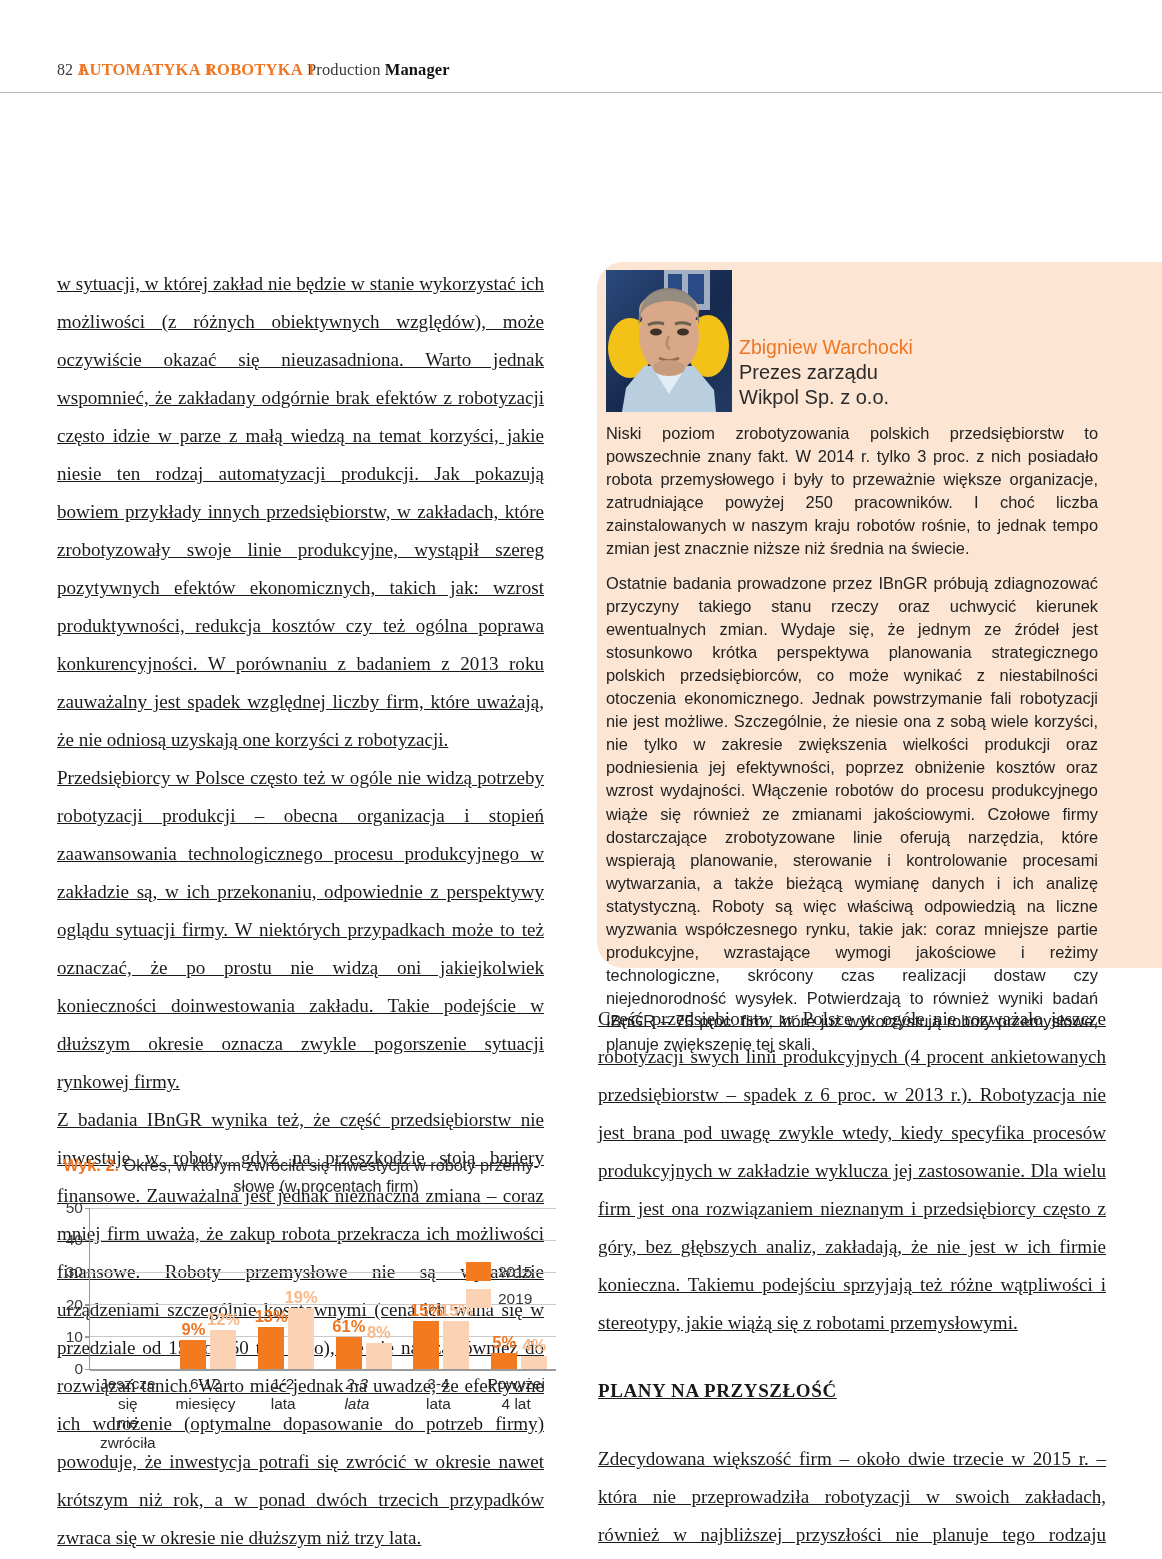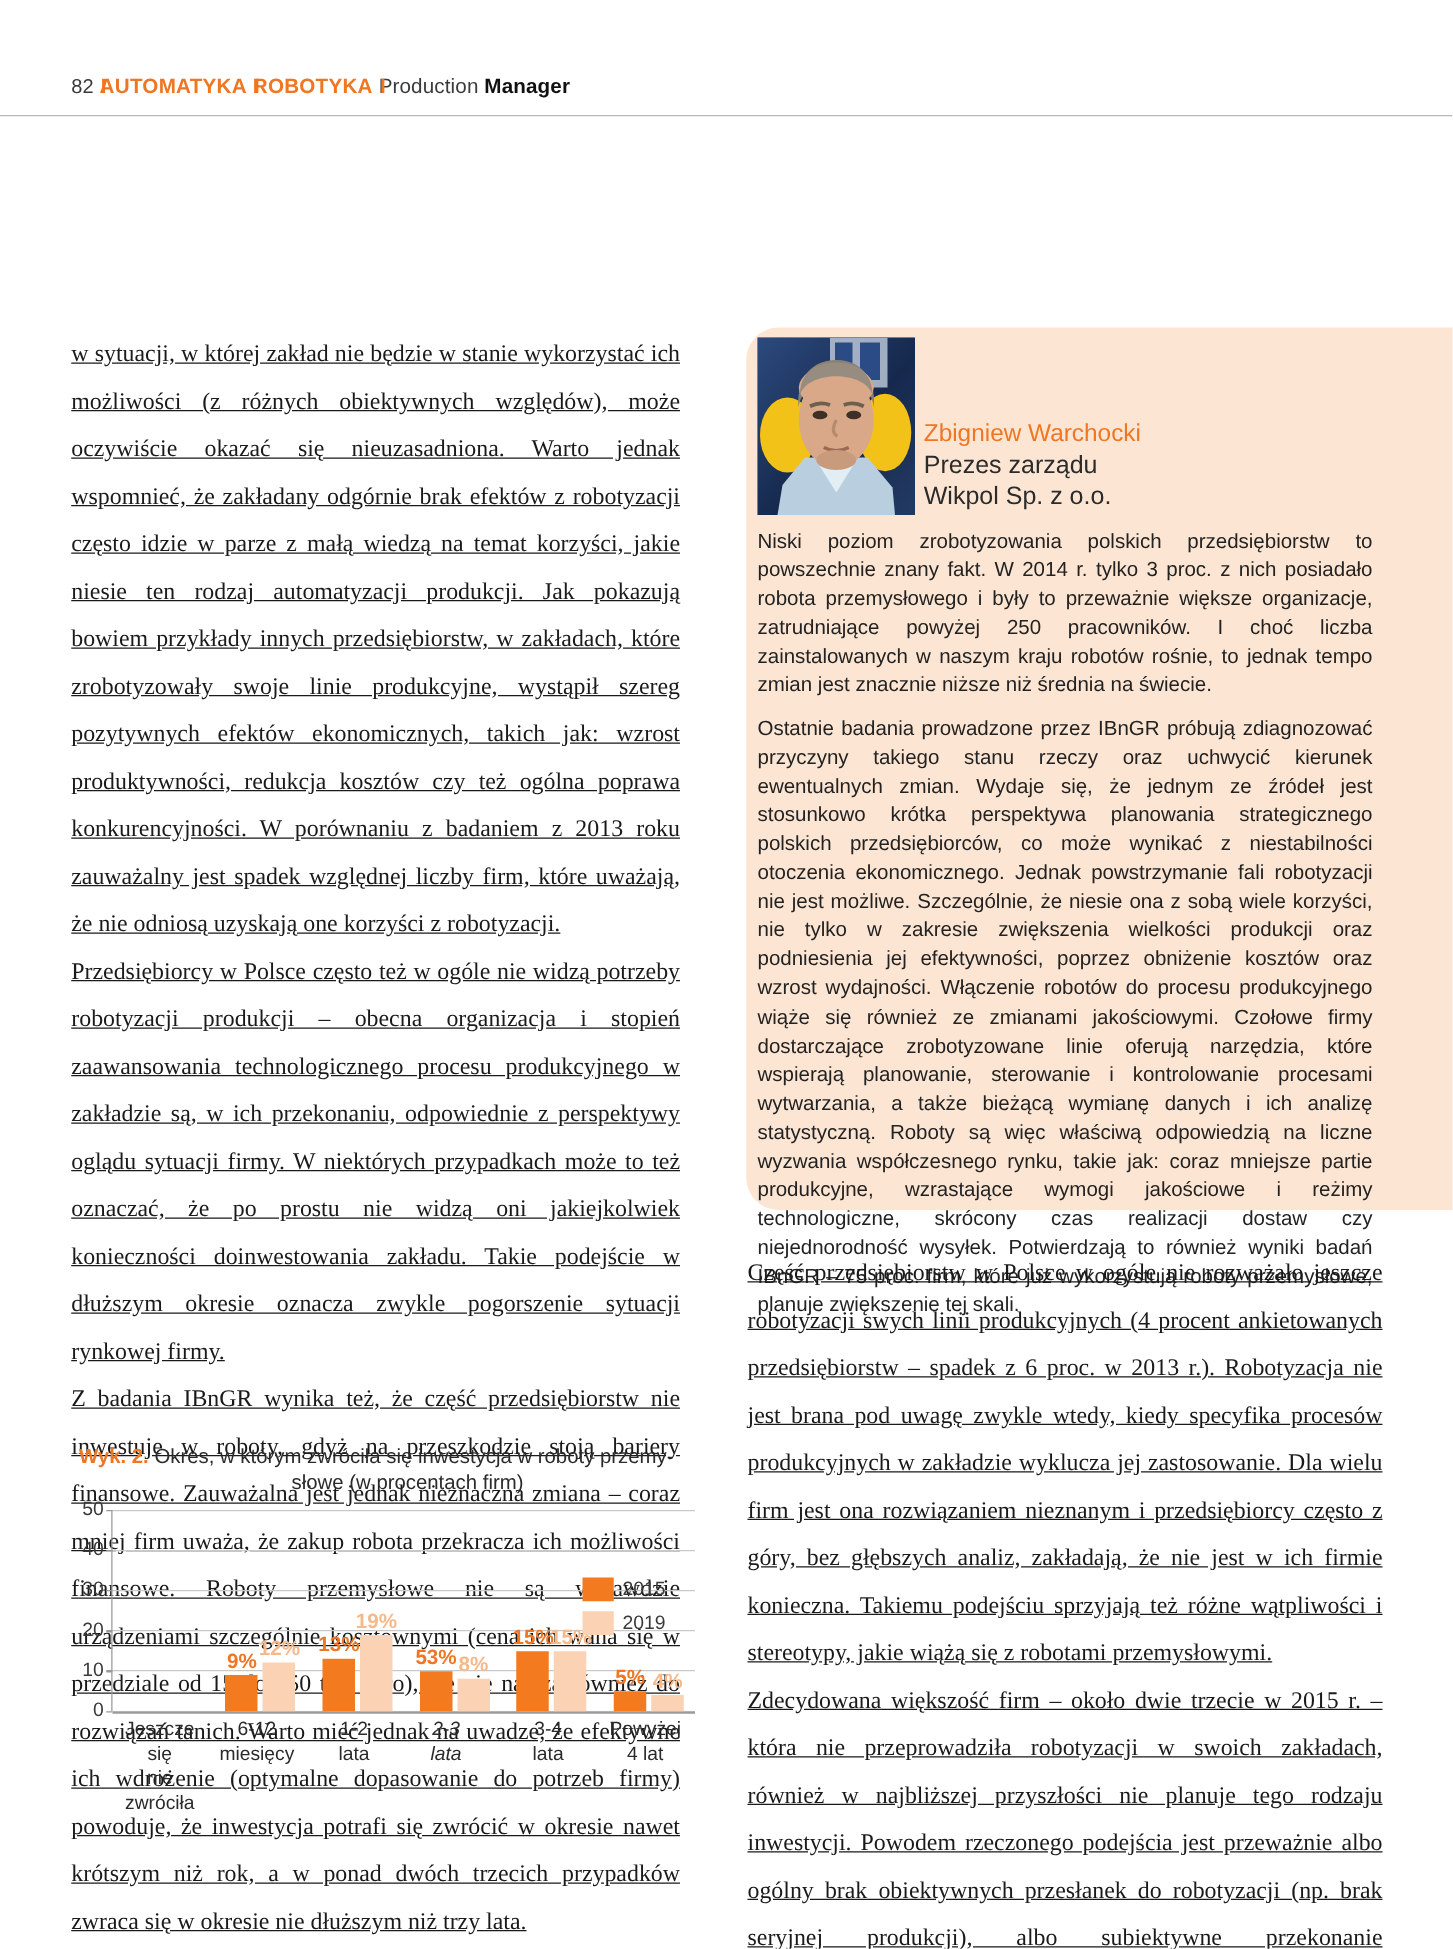--- a/index.html
+++ b/index.html
@@ -15,21 +15,21 @@
     color: #1a1a1a;
     overflow: hidden;
   }
 
   
   #running-head {
     position: absolute;
     left: 57px;
     top: 60px;
     width: 1050px;
-    font-family: Liberation Sans, sans-serif;
+    font-family: Liberation Serif, serif;
     font-size: 16.5px;
     letter-spacing: 0.1px;
     white-space: nowrap;
   }
   #running-head .pagenum {
     color: #3a3a3a;
     font-size: 16px;
   }
   #running-head .bar {
     color: #ef7622;
@@ -343,20 +343,21 @@
     </div>
   </div>
   <div id="expert-body">
     <p>Niski poziom zrobotyzowania polskich przedsiębiorstw to powszechnie znany fakt. W 2014 r. tylko 3 proc. z nich posiadało robota przemysłowego i były to przeważnie większe organizacje, zatrudniające powyżej 250 pracowników. I choć liczba zainstalowanych w naszym kraju robotów rośnie, to jednak tempo zmian jest znacznie niższe niż średnia na świecie.</p>
     <p>Ostatnie badania prowadzone przez IBnGR próbują zdiagnozować przyczyny takiego stanu rzeczy oraz uchwycić kierunek ewentualnych zmian. Wydaje się, że jednym ze źródeł jest stosunkowo krótka perspektywa planowania strategicznego polskich przedsiębiorców, co może wynikać z niestabilności otoczenia ekonomicznego. Jednak powstrzymanie fali robotyzacji nie jest możliwe. Szczególnie, że niesie ona z sobą wiele korzyści, nie tylko w zakresie zwiększenia wielkości produkcji oraz podniesienia jej efektywności, poprzez obniżenie kosztów oraz wzrost wydajności. Włączenie robotów do procesu produkcyjnego wiąże się również ze zmianami jakościowymi. Czołowe firmy dostarczające zrobotyzowane linie oferują narzędzia, które wspierają planowanie, sterowanie i kontrolowanie procesami wytwarzania, a także bieżącą wymianę danych i ich analizę statystyczną. Roboty są więc właściwą odpowiedzią na liczne wyzwania współczesnego rynku, takie jak: coraz mniejsze partie produkcyjne, wzrastające wymogi jakościowe i reżimy technologiczne, skrócony czas realizacji dostaw czy niejednorodność wysyłek. Potwierdzają to również wyniki badań IBnGR – 75 proc. firm, które już wykorzystują roboty przemysłowe, planuje zwiększenie tej skali.</p>
   </div>
 </div>
 
 <div id="col-right-bottom" class="col">
   <p>Część przedsiębiorstw w Polsce w ogóle nie rozważało jeszcze robotyzacji swych linii produkcyjnych (4 procent ankietowanych przedsiębiorstw – spadek z 6 proc. w 2013 r.). Robotyzacja nie jest brana pod uwagę zwykle wtedy, kiedy specyfika procesów produkcyjnych w zakładzie wyklucza jej zastosowanie. Dla wielu firm jest ona rozwiązaniem nieznanym i przedsiębiorcy często z góry, bez głębszych analiz, zakładają, że nie jest w ich firmie konieczna. Takiemu podejściu sprzyjają też różne wątpliwości i stereotypy, jakie wiążą się z robotami przemysłowymi.</p>
+  <p class="section-head">PLANY NA PRZYSZŁOŚĆ</p>
   <p>Zdecydowana większość firm – około dwie trzecie w 2015 r. – która nie przeprowadziła robotyzacji w swoich zakładach, również w najbliższej przyszłości nie planuje tego rodzaju inwestycji. Powodem rzeczonego podejścia jest przeważnie albo ogólny brak obiektywnych przesłanek do robotyzacji (np. brak seryjnej produkcji), albo subiektywne przekonanie przedsiębiorców</p>
 </div>
 
 <div id="chart-block">
   <div id="chart-caption">
     <span class="wyk">Wyk. 2.</span>
     <span>Okres, w którym zwróciła się inwestycja w roboty przemy-</span>
     <span class="capline2">słowe (w procentach firm)</span>
   </div>
 
@@ -392,21 +393,21 @@
             <div class="barlabel y2013" style="left: 33.8333px; width: 44px; bottom: 39.64px;">12%</div>
           </div>
           <div class="group" style="left: 155.333px; width: 77.6667px;">
             <div class="bar y2015" style="left: 12.8333px; width: 26px; height: 41.86px;"></div>
             <div class="barlabel y2015" style="left: 3.83333px; width: 44px; bottom: 42.86px;">13%</div>
             <div class="bar y2013" style="left: 42.8333px; width: 26px; height: 61.18px;"></div>
             <div class="barlabel y2013" style="left: 33.8333px; width: 44px; bottom: 62.18px;">19%</div>
           </div>
           <div class="group" style="left: 233px; width: 77.6667px;">
             <div class="bar y2015" style="left: 12.8333px; width: 26px; height: 32.2px;"></div>
-            <div class="barlabel y2015" style="left: 3.83333px; width: 44px; bottom: 33.2px;">53%</div>
+            <div class="barlabel y2015" style="left: 3.83333px; width: 44px; bottom: 33.2px;">61%</div>
             <div class="bar y2013" style="left: 42.8333px; width: 26px; height: 25.76px;"></div>
             <div class="barlabel y2013" style="left: 33.8333px; width: 44px; bottom: 26.76px;">8%</div>
           </div>
           <div class="group" style="left: 310.667px; width: 77.6667px;">
             <div class="bar y2015" style="left: 12.8333px; width: 26px; height: 48.3px;"></div>
             <div class="barlabel y2015" style="left: 3.83333px; width: 44px; bottom: 49.3px;">15%</div>
             <div class="bar y2013" style="left: 42.8333px; width: 26px; height: 48.3px;"></div>
             <div class="barlabel y2013" style="left: 33.8333px; width: 44px; bottom: 49.3px;">15%</div>
           </div>
           <div class="group" style="left: 388.333px; width: 77.6667px;">

